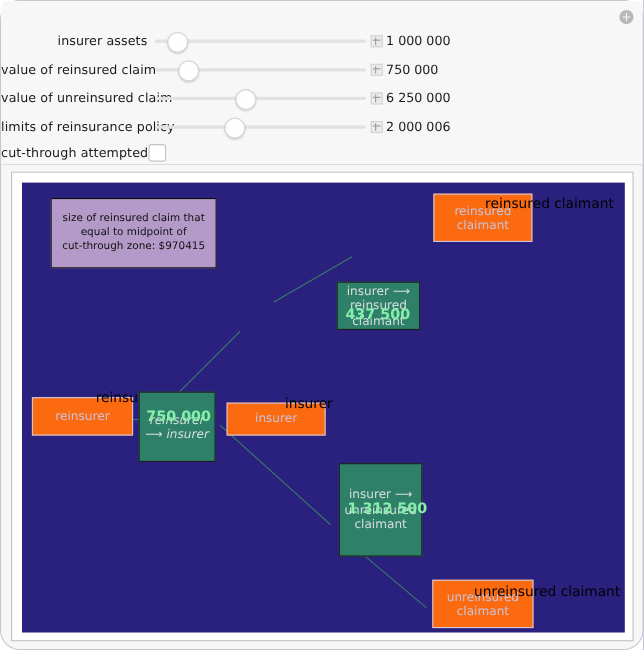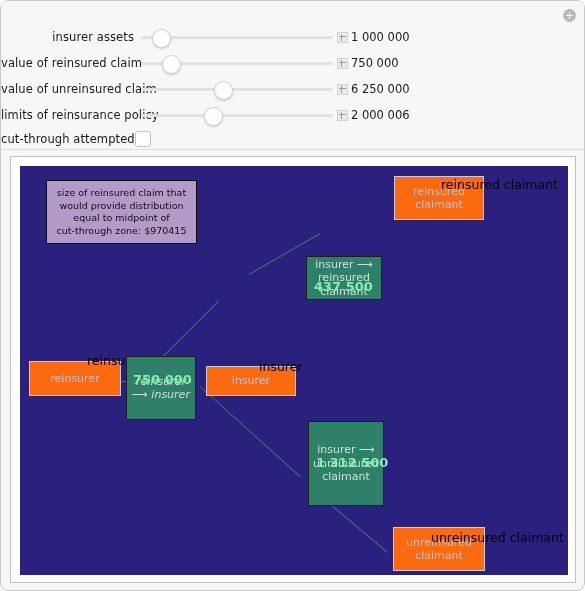--- a/index.html
+++ b/index.html
@@ -16,21 +16,21 @@
 
   
   #app-frame {
     position: absolute;
     left: 0; top: 0;
     width: 585px;
     height: 591px;
     box-sizing: border-box;
     background: #f7f7f7;
     border: 1px solid #c8c8c8;
-    border-radius: 8px;
+    border-radius: 18px;
   }
 
   
   #controls-panel {
     position: absolute;
     left: 0; top: 0;
     width: 583px;
     height: 148px;
     background: #f7f7f7;
     border-bottom: 1px solid #dcdcdc;
@@ -290,21 +290,20 @@
     <div id="graph-canvas">
 
       <div class="edge" style="left:115px; top:218px; width:118px; transform:rotate(-45deg);"></div>
       <div class="edge" style="left:229px; top:108px; width:82px; transform:rotate(-30deg);"></div>
       <div class="edge" style="left:97px; top:215px; width:30px; transform:rotate(0deg);"></div>
       <div class="edge" style="left:180px; top:220px; width:135px; transform:rotate(42deg);"></div>
       <div class="edge" style="left:295px; top:325px; width:95px; transform:rotate(40deg);"></div>
 
       <div id="annotation-box">
         <div>size of reinsured claim that</div>
-        <div>would provide distribution</div>
         <div>equal to midpoint of</div>
         <div>cut-through zone: $970415</div>
       </div>
 
       <div class="node node-orange" style="left:374px; top:10px; width:90px; height:44px;">
         <span>reinsured claimant</span>
       </div>
       <div class="node-label" style="left:421px; top:12px;">reinsured claimant</div>
 
       <div class="node node-green" style="left:286px; top:90px; width:76px; height:44px;">

